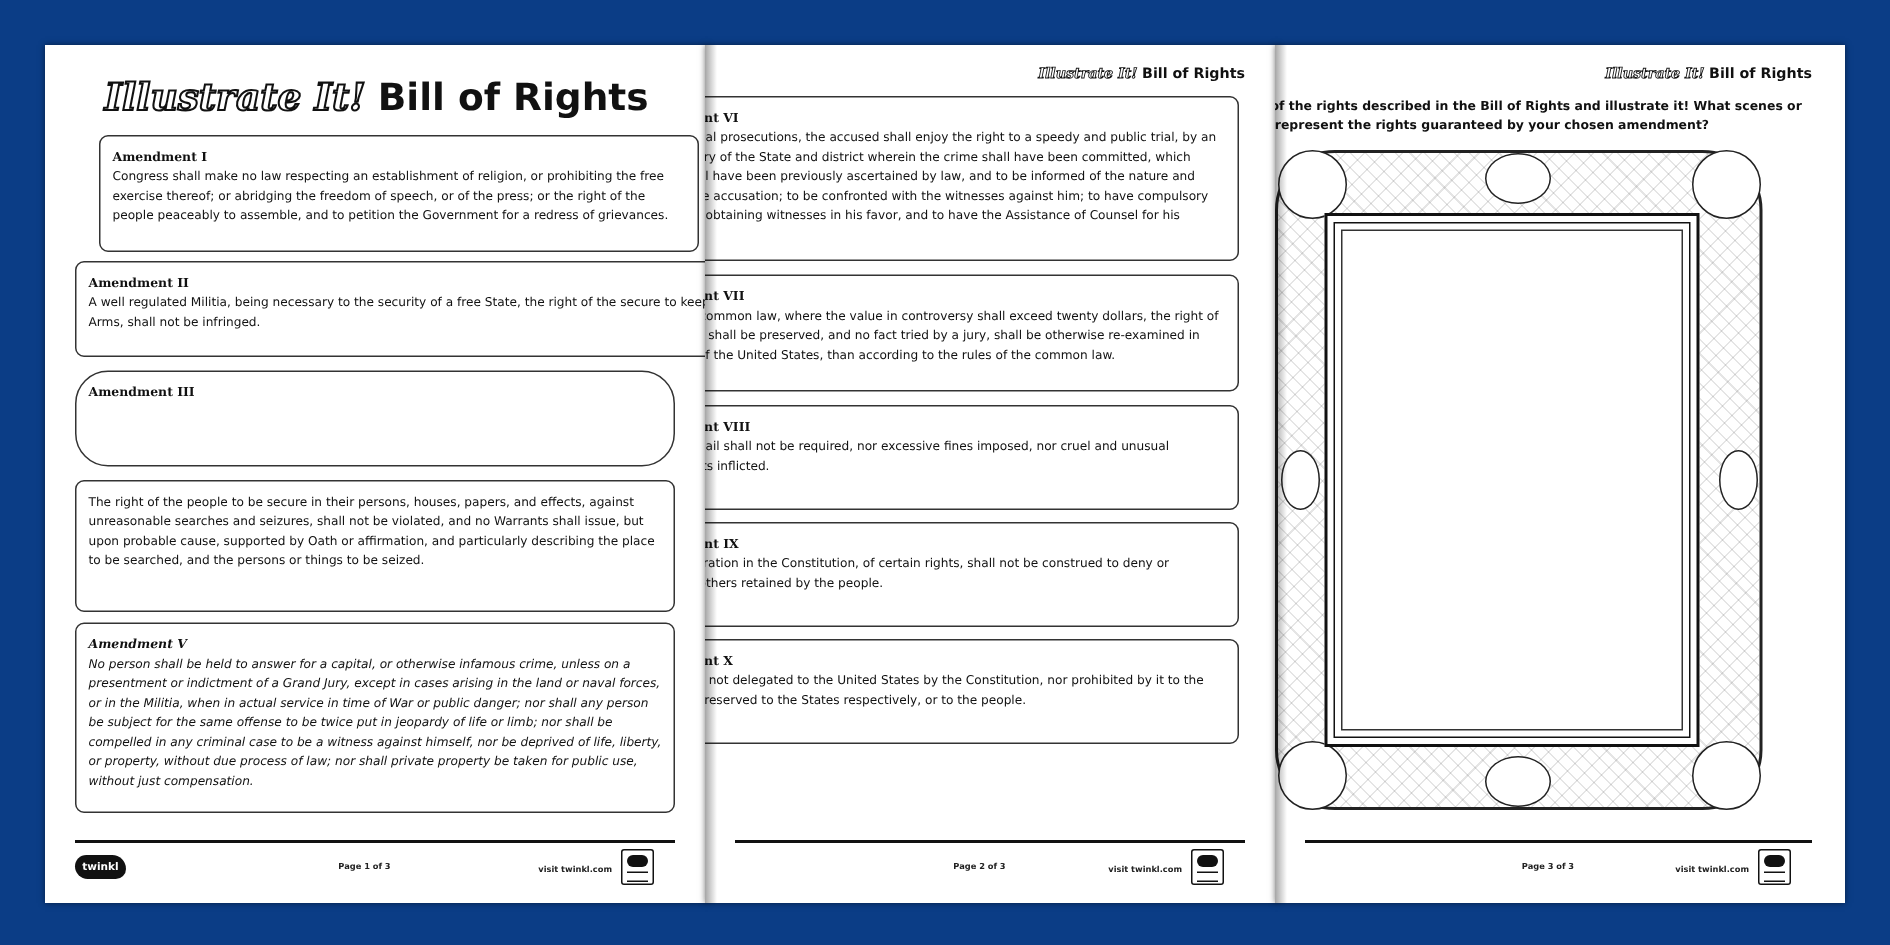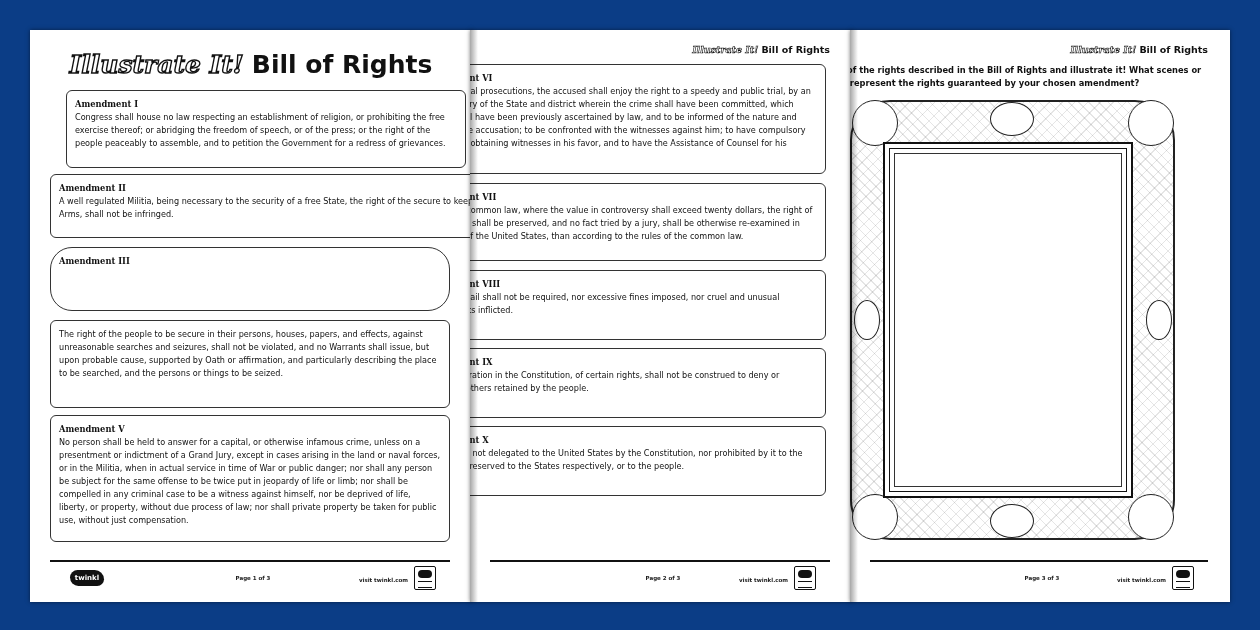--- a/index.html
+++ b/index.html
@@ -61,21 +61,21 @@
   .box .tx { font-family: "DejaVu Sans", sans-serif; }
   .page-2 .box { left: -60px; width: 416px; }
   .page-2 .box .hd, .page-2 .box .tx { padding-left: 4px; }
 
   .footer-line {
     position: absolute; bottom: 40px; left: 20px; right: 22px;
     border-top: 2px solid #111;
   }
   .footer {
     position: absolute; bottom: 10px; left: 20px; right: 36px; height: 26px;
-    font-size: 5.5px; font-weight: bold; color: #222; margin-left: 20px;
+    font-size: 5.5px; font-weight: bold; color: #222;
   }
   .footer .logo {
     position: absolute; left: 0; top: 4px; width: 34px; height: 16px;
     background: #111; border-radius: 9px 11px 8px 10px; color: #fff;
     font-size: 7px; font-weight: bold; text-align: center; line-height: 16px;
   }
   .footer .pagenum { position: absolute; left: 0; right: 0; top: 9px; text-align: center; }
   .footer .visit { position: absolute; right: 28px; top: 11px; }
   .footer .badge {
     position: absolute; right: 0; top: 0; width: 22px; height: 24px;
@@ -121,33 +121,33 @@
 </head>
 <body>
 
 <div class="page page-1">
   <div class="title">
     <span class="outline">Illustrate It!</span><span>Bill of Rights</span>
   </div>
 
   <div class="box" style="left:20px; top:60px; width:400px; height:78px;margin-left:16px;">
     <div class="hd">Amendment I</div>
-    <div class="tx">Congress shall house no law respecting an establishment of religion, or prohibiting the free exercise thereof; or abridging the freedom of speech, or of the press; or the right of the people peaceably to assemble, and to petition the Government for a redress of grievances.</div>
+    <div class="tx">Congress shall make no law respecting an establishment of religion, or prohibiting the free exercise thereof; or abridging the freedom of speech, or of the press; or the right of the people peaceably to assemble, and to petition the Government for a redress of grievances.</div>
   </div>
   <div class="box" style="left:20px; top:144px; width:476px; height:64px;">
     <div class="hd">Amendment II</div>
     <div class="tx">A well regulated Militia, being necessary to the security of a free State, the right of the secure to keep and bear Arms, shall not be infringed.</div>
   </div>
   <div class="box" style="left:20px; top:217px; width:400px; height:64px;border-radius:22px;">
     <div class="hd">Amendment III</div>
   </div>
   <div class="box" style="left:20px; top:290px; width:400px; height:88px;">
     <div class="tx">The right of the people to be secure in their persons, houses, papers, and effects, against unreasonable searches and seizures, shall not be violated, and no Warrants shall issue, but upon probable cause, supported by Oath or affirmation, and particularly describing the place to be searched, and the persons or things to be seized.</div>
   </div>
-  <div class="box" style="left:20px; top:385px; width:400px; height:127px;">
+  <div class="box" style="left:20px; top:385px; width:400px; height:127px;font-style:italic;">
     <div class="hd">Amendment V</div>
     <div class="tx">No person shall be held to answer for a capital, or otherwise infamous crime, unless on a presentment or indictment of a Grand Jury, except in cases arising in the land or naval forces, or in the Militia, when in actual service in time of War or public danger; nor shall any person be subject for the same offense to be twice put in jeopardy of life or limb; nor shall be compelled in any criminal case to be a witness against himself, nor be deprived of life, liberty, or property, without due process of law; nor shall private property be taken for public use, without just compensation.</div>
   </div>
 
   <div class="footer-line"></div>
   <div class="footer">
     <div class="logo">twinkl</div>
     <div class="pagenum">Page 1 of 3</div>
     <div class="visit">visit twinkl.com</div>
     <div class="badge"></div>

